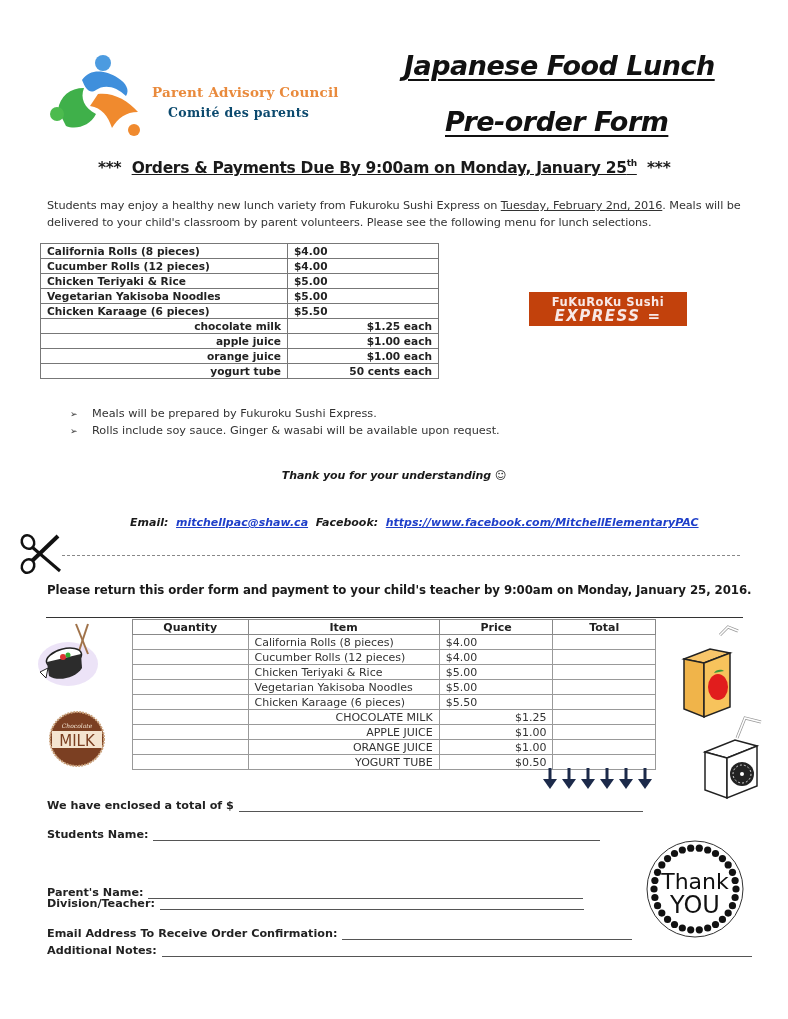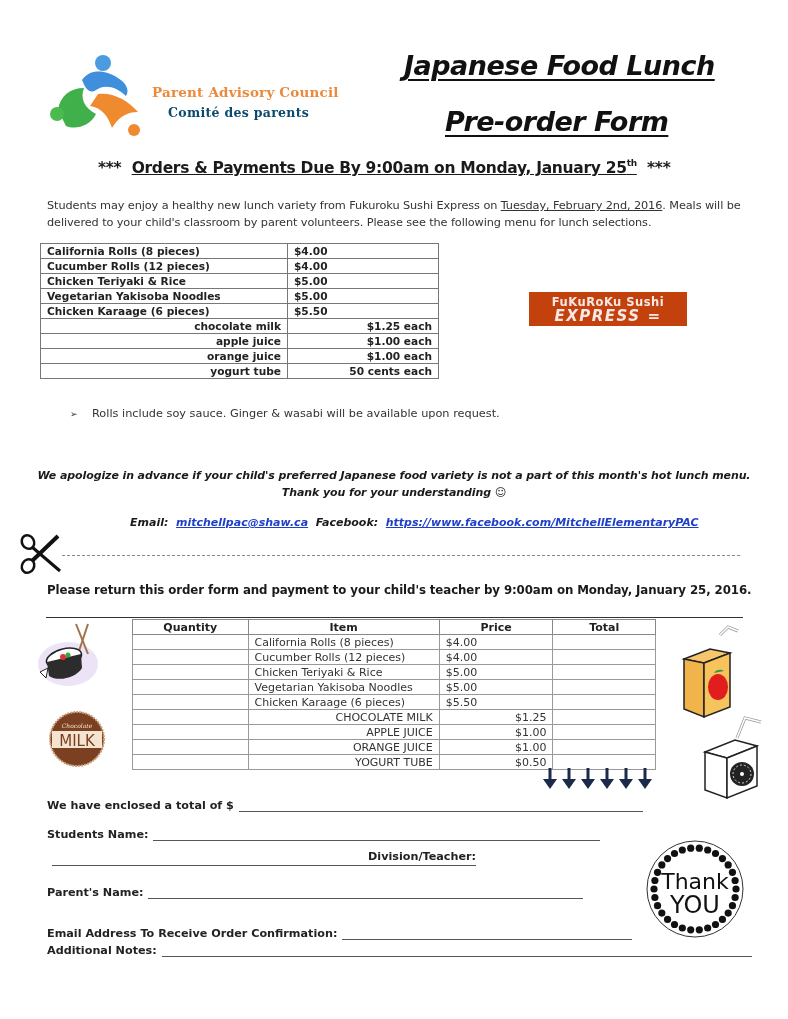--- a/index.html
+++ b/index.html
@@ -77,21 +77,21 @@
   #orange-box { left: 695px; top: 708px; width: 70px; height: 92px; }
   #thank-you { left: 645px; top: 839px; width: 100px; height: 100px; }
 
   
   .field { position: absolute; left: 47px; font-size: 11.2px; font-weight: bold; color: #222; white-space: nowrap; height: 16px; display: flex; align-items: flex-end; }
   .field .line { border-bottom: 1px solid #555; height: 12px; margin-left: 5px; }
   #f-total { top: 796px; }
   #f-total .line { width: 404px; }
   #f-student { top: 825px; }
   #f-student .line { width: 447px; }
-  #f-division { top: 850px; flex-direction: column; }
+  #f-division { top: 894px; }
   #f-division .line { width: 424px; }
   #f-parent { top: 883px; }
   #f-parent .line { width: 435px; }
   #f-email { top: 912px; margin-top: 12px; }
   #f-email .line { width: 290px; }
   #f-notes { top: 941px; }
   #f-notes .line { width: 590px; }
 </style>
 </head>
 <body>
@@ -162,25 +162,25 @@
       </tr>
     </tbody>
 </table>
 
 <div id="fukuroku" class="abs">
   <div class="f1">FuKuRoKu Sushi</div>
   <div class="f2"><span>EXPRESS</span> =</div>
 </div>
 
 <ul id="bullets" class="abs">
+    <li><span class="arr">➢</span><span>Meals will be prepared by Fukuroku Sushi Express.</span></li>
     <li><span class="arr">➢</span><span>Rolls include soy sauce.  Ginger &amp; wasabi will be available upon request.</span></li>
   </ul>
 
 <div id="apology" class="abs">
-  <div>We apologize in advance if your child's preferred Japanese food variety is not a part of this month's hot lunch menu.</div>
   <div>Thank you for your understanding ☺</div>
 </div>
 
 <div id="contact" class="abs">
   <span>Email:</span>&nbsp;
   <a href="#">mitchellpac@shaw.ca</a>&nbsp;
   <span>Facebook:</span>&nbsp;
   <a href="#">https://www.facebook.com/MitchellElementaryPAC</a>
 </div>
 

